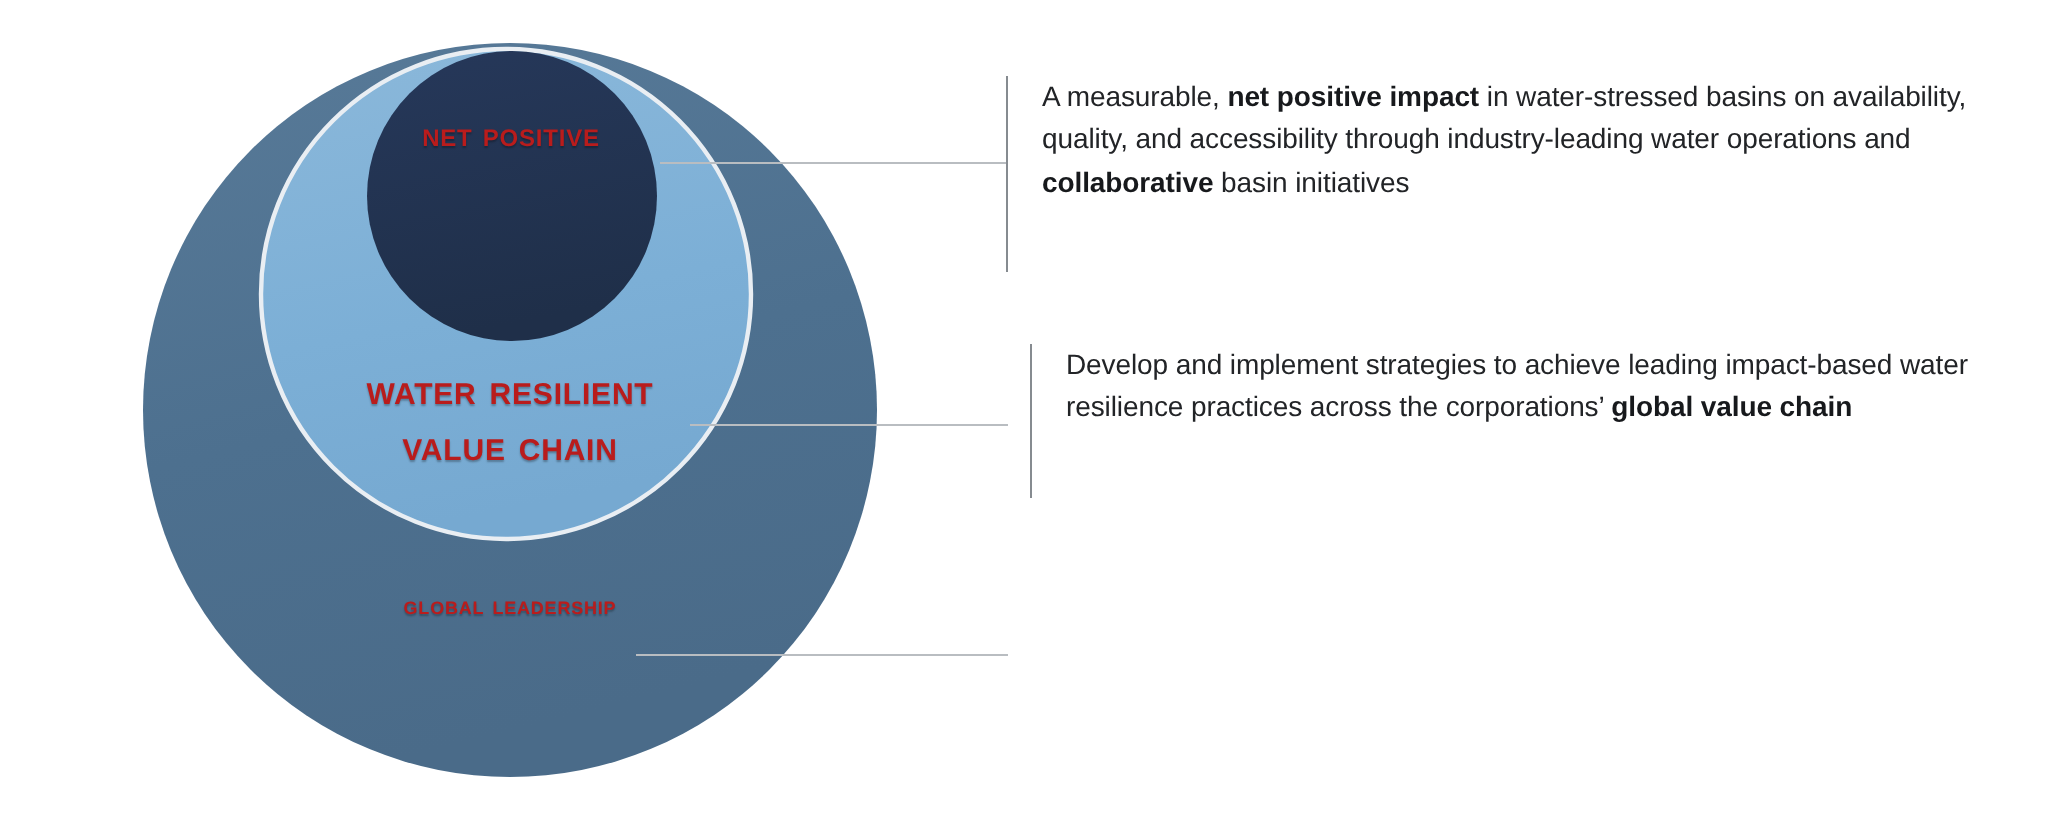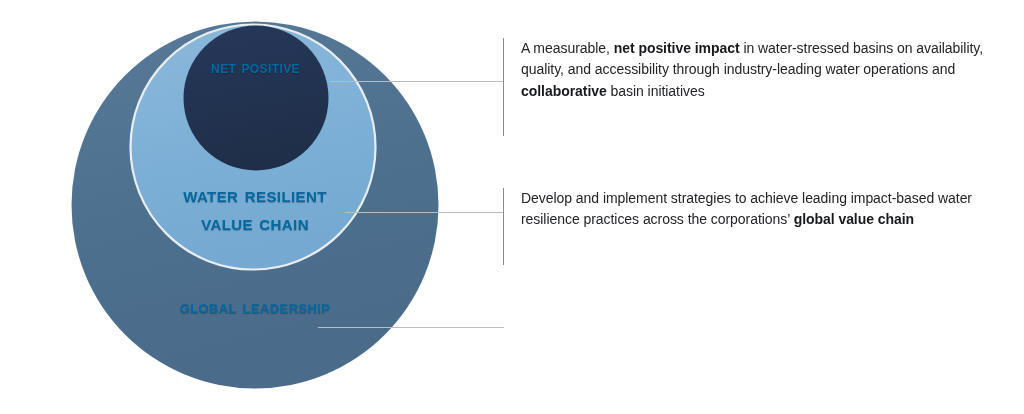--- a/index.html
+++ b/index.html
@@ -30,35 +30,35 @@
     height: 414px;
   }
   .venn-svg {
     position: absolute;
     left: 0;
     top: 0;
   }
 
   .ring-label {
     position: absolute;
-    color: #0369a1;
+    color: #b91c1c;
     text-align: center;
     font-weight: bold;
     font-variant: small-caps;
     text-transform: lowercase;
     letter-spacing: 0.4px;
     line-height: 1.28;
     text-shadow: 0 1px 1px rgba(0,0,0,0.28);
     user-select: none;
   }
   .ring-label.outer-lbl {
     left: 110px;
     top: 295px;
     width: 290px;
-    font-size: 19px;
+    font-size: 13px;
   }
   .ring-label.middle-lbl {
     left: 130px;
     top: 181px;
     width: 250px;
     font-size: 22px;
   }
   .ring-label.inner-lbl {
     left: 168px;
     top: 57px;
@@ -89,21 +89,21 @@
   }
   .desc-text b {
     font-weight: bold;
     color: #17191c;
   }
   .dot-link {
     color: #2f6fb5;
   }
 
   #block-0 { top: 38px;  height: 98px; }
-  #block-1 { top: 188px; height: 77px; }
+  #block-1 { top: 172px; height: 77px; margin-left: 12px; }
   #block-2 { top: 285px; height: 98px; }
 
   
   .connector {
     position: absolute;
     height: 1px;
     background: #b9bdc1;
   }
   #connector-0 { left: 330px; top: 81px;  width: 174px; }
   #connector-1 { left: 345px; top: 212px; width: 159px; }

